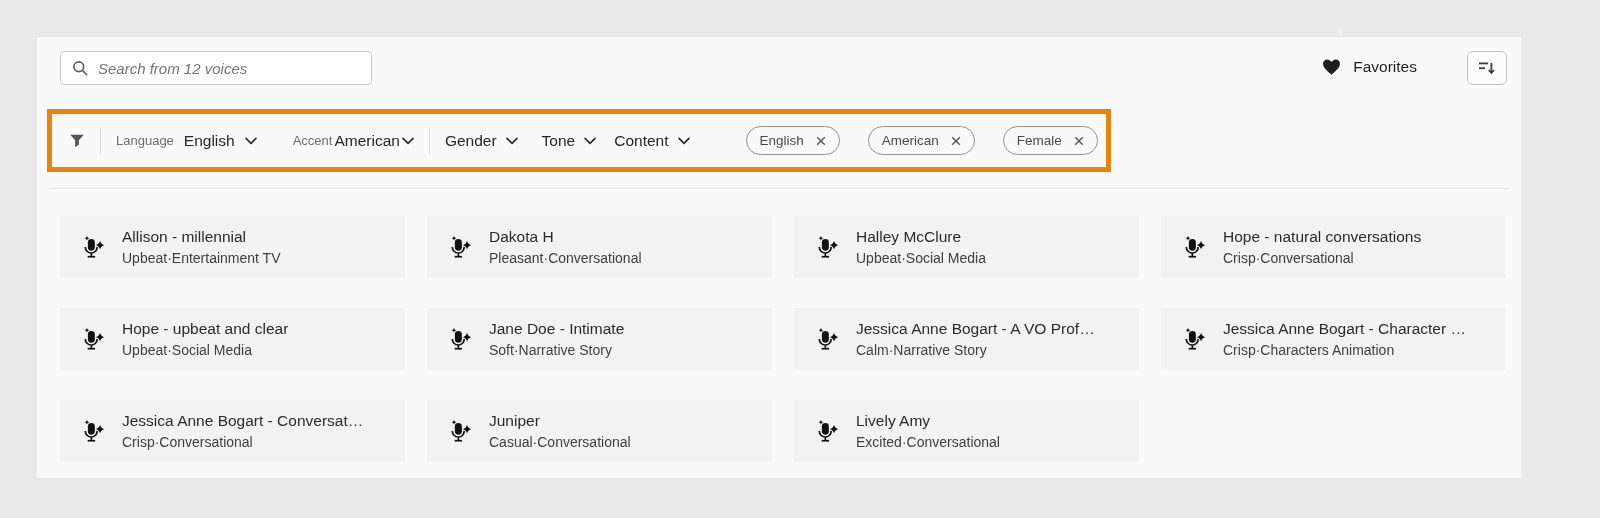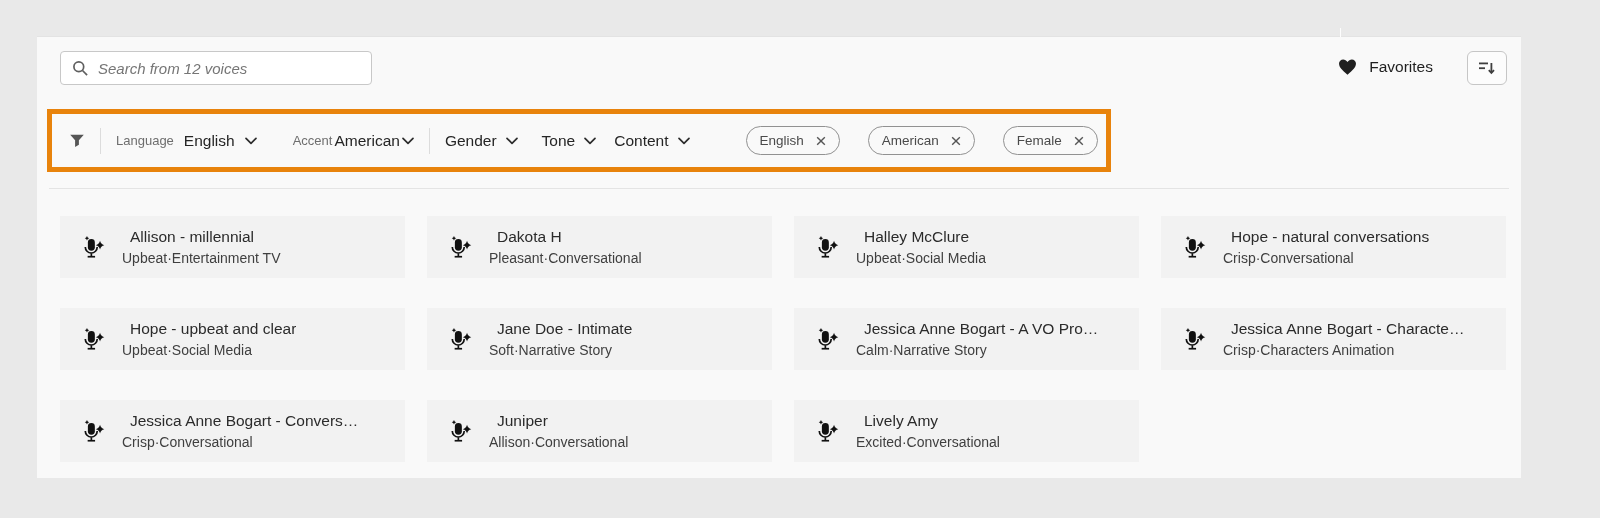--- a/index.html
+++ b/index.html
@@ -22,21 +22,21 @@
     position:absolute; left:23px; top:14px; width:312px; height:34px;
     background:#ffffff; border:1px solid #c8c8c8; border-radius:4px;
     display:flex; align-items:center; padding:0 11px; gap:9px;
   }
   .search-box input {
     border:none; outline:none; background:transparent; flex:1;
     font-family:inherit; font-style:italic; font-size:15px; color:#444;
   }
   .search-box input::placeholder { color:#767676; font-style:italic; }
   .favorites {
-    position:absolute; right:88px; top:20px; display:flex; align-items:center; gap:11px;
+    position:absolute; right:104px; top:20px; display:flex; align-items:center; gap:11px;
     font-size:15.5px; color:#1f1f1f; cursor:pointer;
   }
   .sort-btn {
     position:absolute; right:14px; top:14px; width:40px; height:34px;
     border:1px solid #c6c6c6; border-radius:6px; background:#fcfcfc;
     display:flex; align-items:center; justify-content:center; cursor:pointer;
   }
 
   
   .filter-bar {
@@ -65,21 +65,21 @@
   }
   .card {
     height:62px; background:#f2f2f2; position:relative;
     display:flex; align-items:center; gap:15px; padding:0 40px 0 20px;
     cursor:pointer;
   }
   .card.selected { background:#e7e7e7; }
   .card .txt { overflow:hidden; }
   .card .title {
     font-size:15.5px; color:#2b2b2b; line-height:20px;
-    white-space:nowrap; overflow:hidden; text-overflow:ellipsis;margin-left:8px;
+    white-space:nowrap; overflow:hidden; text-overflow:ellipsis;
   }
   .card .tags {
     font-size:14px; color:#3f3f3f; line-height:19px; margin-top:2px;
     white-space:nowrap; overflow:hidden;
   }
   .mic { flex:none; }
   .checkbox {
     position:absolute; right:17px; top:50%; transform:translateY(-50%);
     width:17px; height:17px; border-radius:3px; background:#2779E7;
     display:flex; align-items:center; justify-content:center; cursor:pointer;
@@ -314,21 +314,21 @@
         <div class="tags">Crisp·Conversational</div>
       </div>
     </div>
 
     <div class="card">
       <svg class="mic" width="27" height="25">
           <use href="#ic-mic"></use>
         </svg>
       <div class="txt">
         <div class="title">Juniper</div>
-        <div class="tags">Allison·Conversational</div>
+        <div class="tags">Casual·Conversational</div>
       </div>
     </div>
 
     <div class="card">
       <svg class="mic" width="27" height="25">
           <use href="#ic-mic"></use>
         </svg>
       <div class="txt">
         <div class="title">Lively Amy</div>
         <div class="tags">Excited·Conversational</div>

